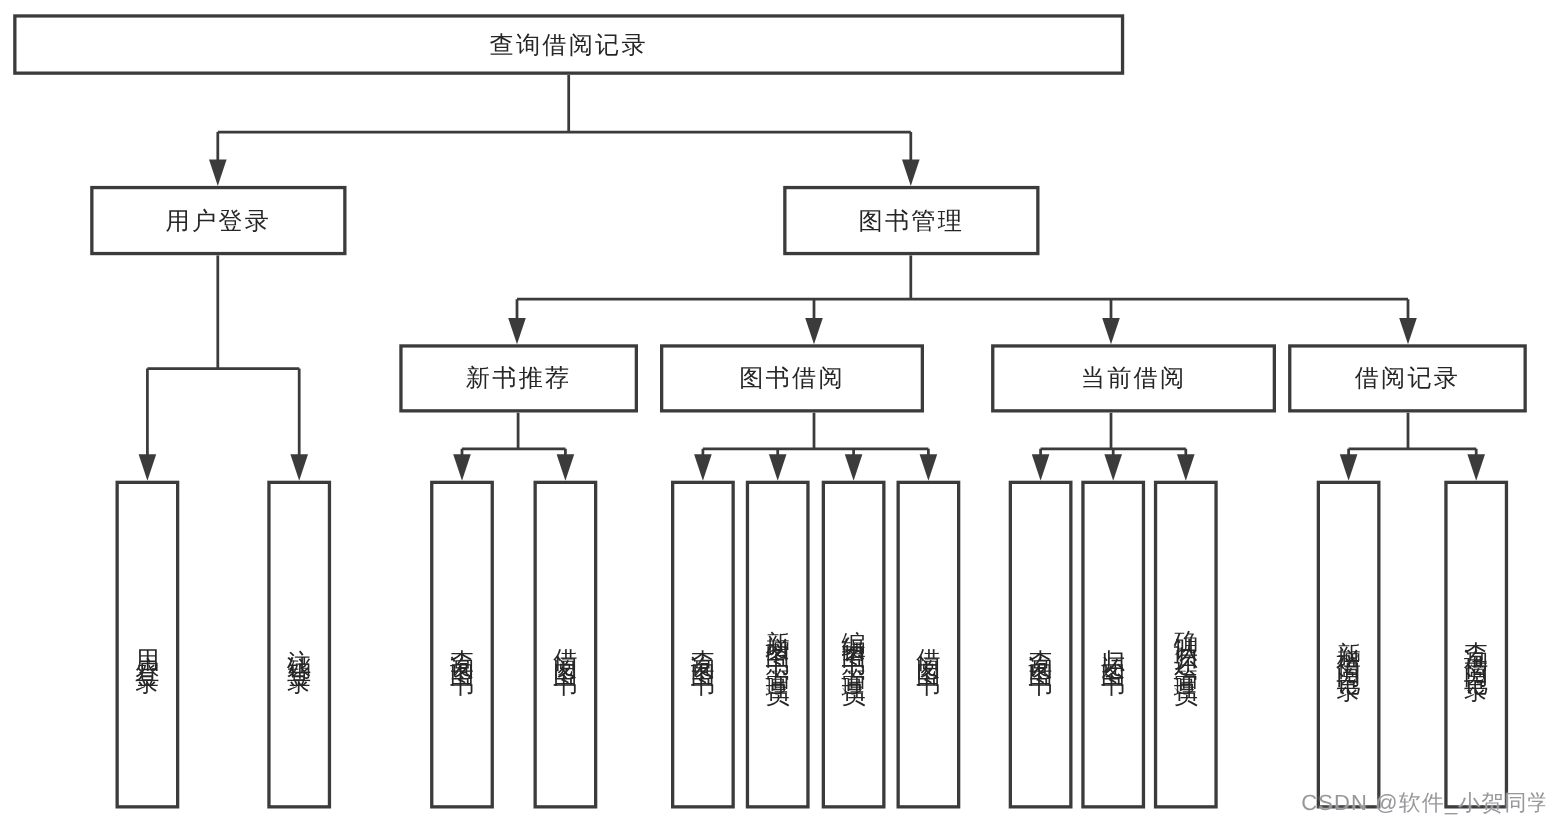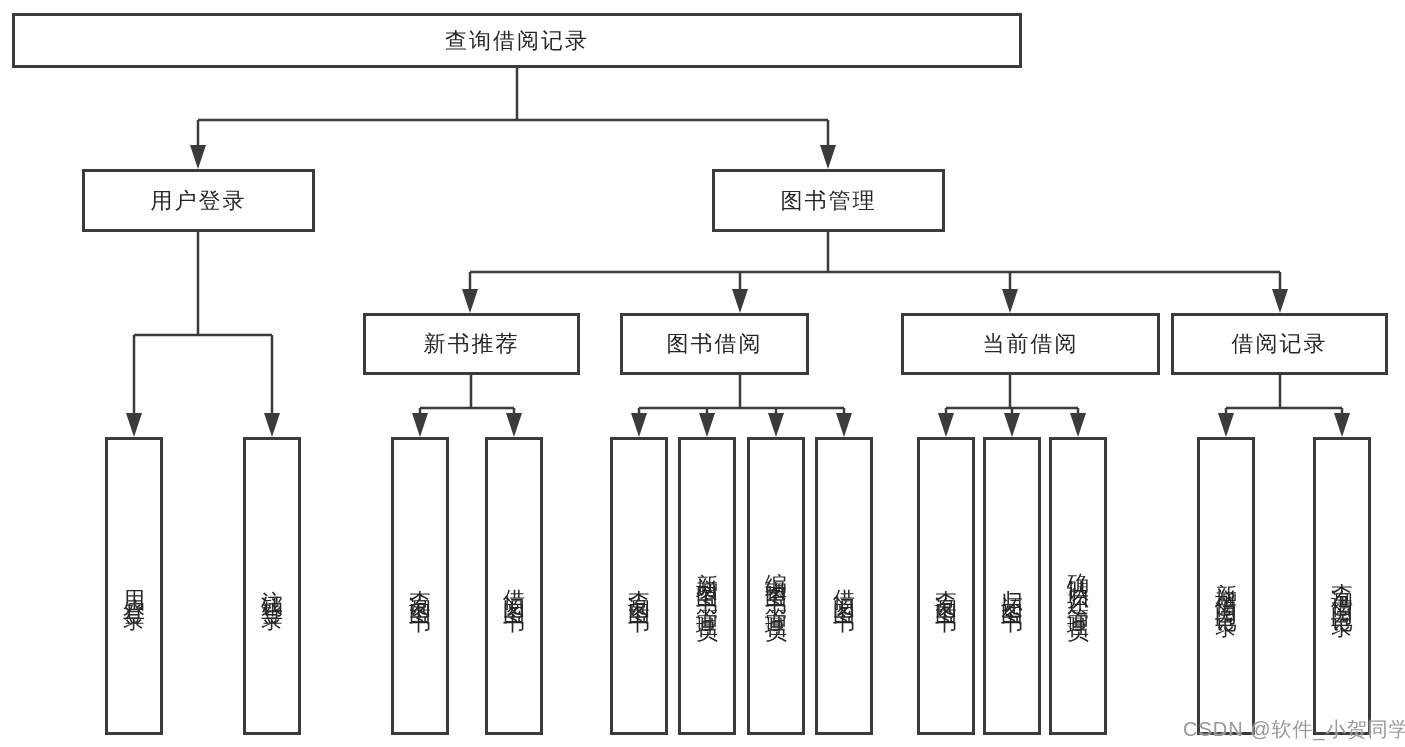--- a/index.html
+++ b/index.html
@@ -104,21 +104,21 @@
   <div class="node" style="left:82px;top:169px;width:233px;height:63px">
     <span class="hlabel">用户登录</span>
   </div>
   <div class="node" style="left:363px;top:313px;width:217px;height:62px">
     <span class="hlabel">新书推荐</span>
   </div>
 
   <div class="node" style="left:712px;top:169px;width:233px;height:63px">
     <span class="hlabel">图书管理</span>
   </div>
-  <div class="node" style="left:620px;top:313px;width:189px;height:62px">
+  <div class="node" style="left:600px;top:313px;width:240px;height:62px">
     <span class="hlabel">图书借阅</span>
   </div>
   <div class="node" style="left:901px;top:313px;width:259px;height:62px">
     <span class="hlabel">当前借阅</span>
   </div>
   <div class="node" style="left:1171px;top:313px;width:217px;height:62px">
     <span class="hlabel">借阅记录</span>
   </div>
 
   <div class="node" style="left:105px;top:437px;width:58px;height:298px">

